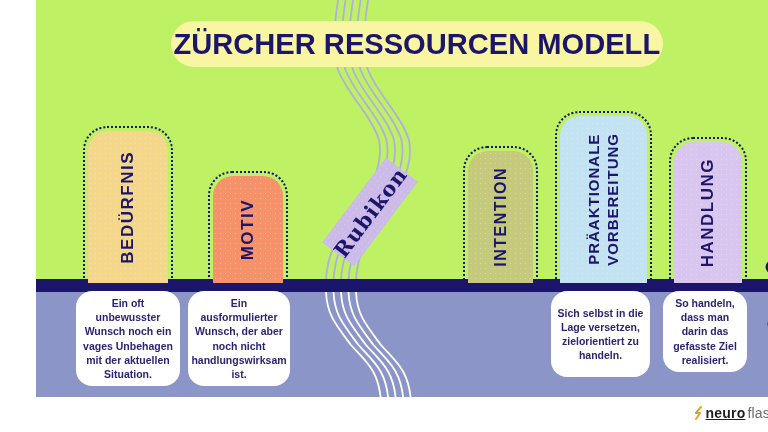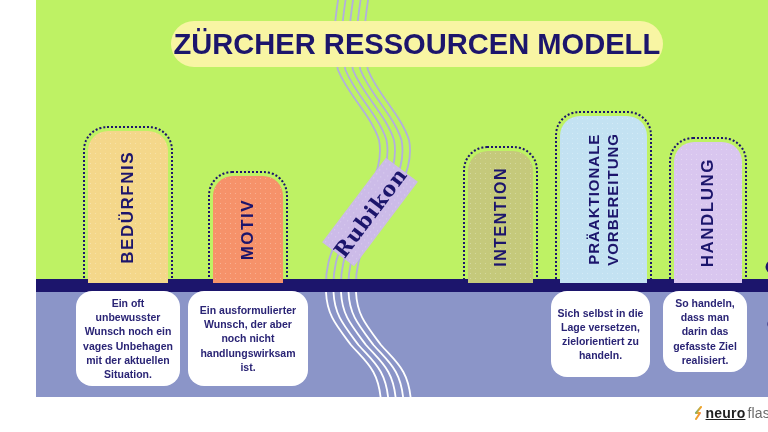--- a/index.html
+++ b/index.html
@@ -44,21 +44,21 @@
   .rubikon{position:absolute;left:281px;top:192px;width:106px;height:40px;background:#ccbbe8;
     transform:rotate(-53deg);display:flex;align-items:center;justify-content:center;z-index:3;
     background-image:radial-gradient(rgba(255,255,255,0.3) 0.8px, transparent 0.9px);background-size:5px 5px;}
   .rubikon span{font-family:"DejaVu Serif",serif;font-size:21px;font-weight:700;color:#1c156c;letter-spacing:1px;}
 
   
   .desc{position:absolute;top:291px;background:#ffffff;border-radius:16px;z-index:3;
     display:flex;align-items:center;justify-content:center;padding:6px 4px;box-sizing:border-box;
     color:#2a2475;font-size:10.5px;font-weight:700;line-height:1.35;text-align:center;}
   .desc-1{left:40px;width:104px;height:95px;}
-  .desc-2{left:152px;width:120px;height:95px;}
+  .desc-2{left:152px;width:102px;height:95px;}
   .desc-3{left:411px;width:88px;height:77px;}
   .desc-4{left:515px;width:99px;height:86px;}
   .desc-5{left:627px;width:84px;height:81px;}
 
   
   .logo{position:absolute;right:26px;bottom:11px;display:flex;align-items:center;gap:2px;z-index:3;}
   .logo .bold{font-size:14px;font-weight:700;color:#1f1f1f;letter-spacing:0.2px;text-decoration:underline;}
   .logo .light{font-size:14px;font-weight:400;color:#6a6a6a;letter-spacing:0.2px;}
 </style>
 </head>

